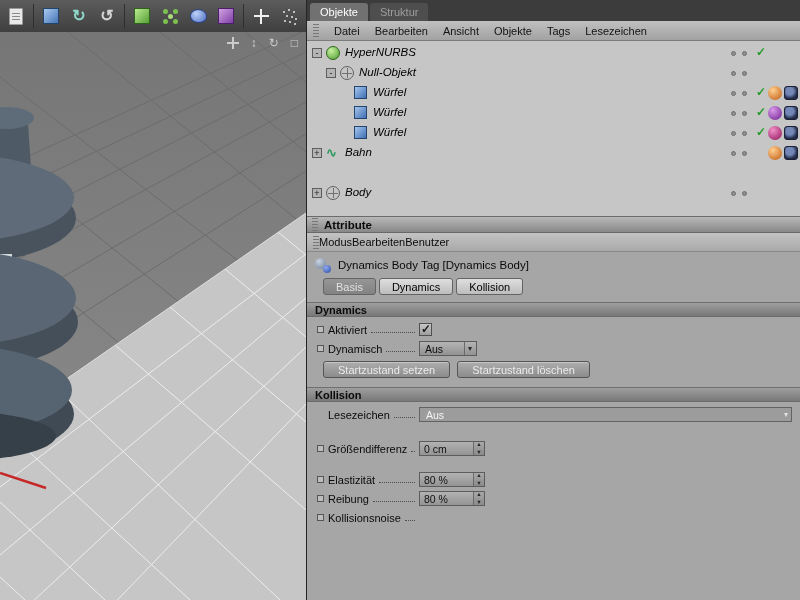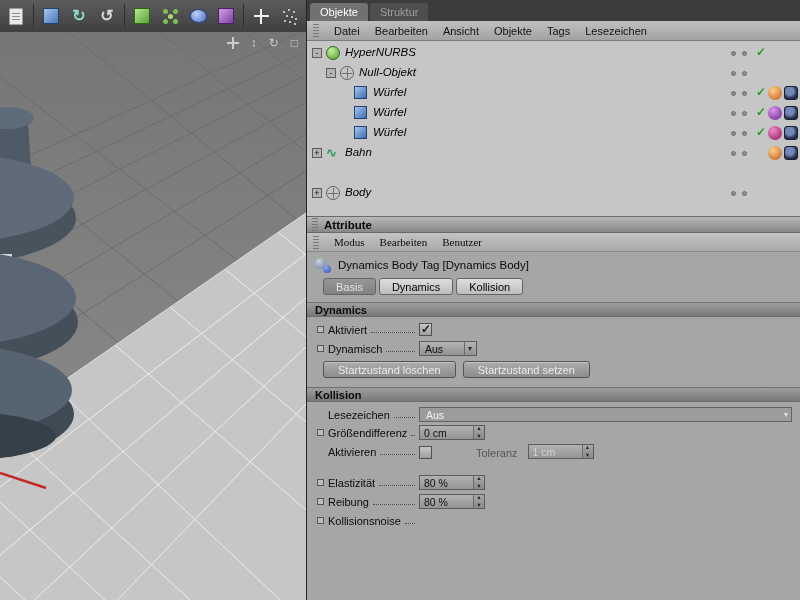--- a/index.html
+++ b/index.html
@@ -105,22 +105,22 @@
   .tag.selected { border: 2px solid #a8c0ff; background:
     radial-gradient(circle at 40% 35%, #8aa0d8 0 35%, #303c66 70%); }
 
   
   #attr { position: absolute; left: 0; top: 216px; width: 100%; bottom: 0;
     background: #a6a6a6; font-size: 11px; color: #0a0a0a; }
   #attr-header { height: 17px; background: linear-gradient(#b8b8b8, #888888);
     border-top: 1px solid #6b6b6b; border-bottom: 1px solid #686868; display: flex;
     align-items: center; gap: 6px; padding-left: 5px; font-weight: bold; font-size: 11.5px; }
   #attr-menu { height: 19px; background: linear-gradient(#c3c3c3, #a9a9a9);
-    border-bottom: 1px solid #898989; display: flex; align-items: center; gap: 15px;
-    padding-left: 6px; font-family: Liberation Serif, serif; }
+    border-bottom: 1px solid #898989; display: flex; align-items: center; 
+    padding-left: 6px; }
   #attr-title { height: 26px; display: flex; align-items: center; gap: 7px;
     padding-left: 8px; font-size: 11.5px; }
   .tagicon { width: 16px; height: 16px; position: relative; flex: none; }
   .tagicon::before { content: ""; position: absolute; left: 0; top: 1px; width: 11px;
     height: 11px; border-radius: 50%;
     background: radial-gradient(circle at 35% 30%, #c8d2e2, #6e7e96); }
   .tagicon::after { content: ""; position: absolute; right: 0; bottom: 0; width: 8px;
     height: 8px; border-radius: 50%;
     background: radial-gradient(circle at 35% 30%, #90aaf0, #2c4ca8); }
   #attr-tabs { height: 17px; display: flex; gap: 3px; padding-left: 16px; }
@@ -416,22 +416,22 @@
           </span>
         <span class="ctrl">
             <span class="dd-sm">
               <span>Aus</span>
               <span class="arr">▾</span>
             </span>
           </span>
       </div>
 
       <div class="prow" style="margin-top:2px; padding-left:16px">
+        <span class="btn">Startzustand setzen</span>
         <span class="btn">Startzustand löschen</span>
-        <span class="btn">Startzustand setzen</span>
       </div>
 
       <div class="section-h" style="margin-top:8px">
         <span>Kollision</span>
       </div>
 
       <div class="prow" style="margin-top:4px; height:17px">
         <span class="lead">
             <span class="asq hid"></span>
             <span class="plabel">Lesezeichen</span>
@@ -439,49 +439,34 @@
           </span>
         <span class="ctrl">
             <span class="dd-wide">
               <span>Aus</span>
               <span class="arr">▾</span>
             </span>
           </span>
       </div>
 
 
-      <div class="prow" style="margin-top:0">
+      <div class="prow" style="margin-top:16px">
         <span class="lead">
             <span class="asq"></span>
             <span class="plabel">Größendifferenz</span>
             <span class="ldots"></span>
           </span>
         <span class="ctrl">
             <span class="stepper">
               <span class="val">0 cm</span>
               <span class="sarr"></span>
             </span>
           </span>
       </div>
 
-      <div class="prow">
-        <span class="lead">
-            <span class="asq hid"></span>
-            <span class="plabel">Aktivieren</span>
-            <span class="ldots"></span>
-          </span>
-        <span class="ctrl">
-          <span class="checkbox"></span>
-          <span class="tol-label">Toleranz</span>
-          <span class="stepper disabled">
-              <span class="val">1 cm</span>
-              <span class="sarr"></span>
-            </span>
-        </span>
-      </div>
 
       <div class="prow" style="margin-top:12px">
         <span class="lead">
             <span class="asq"></span>
             <span class="plabel">Elastizität</span>
             <span class="ldots"></span>
           </span>
         <span class="ctrl">
             <span class="stepper">
               <span class="val">80 %</span>

